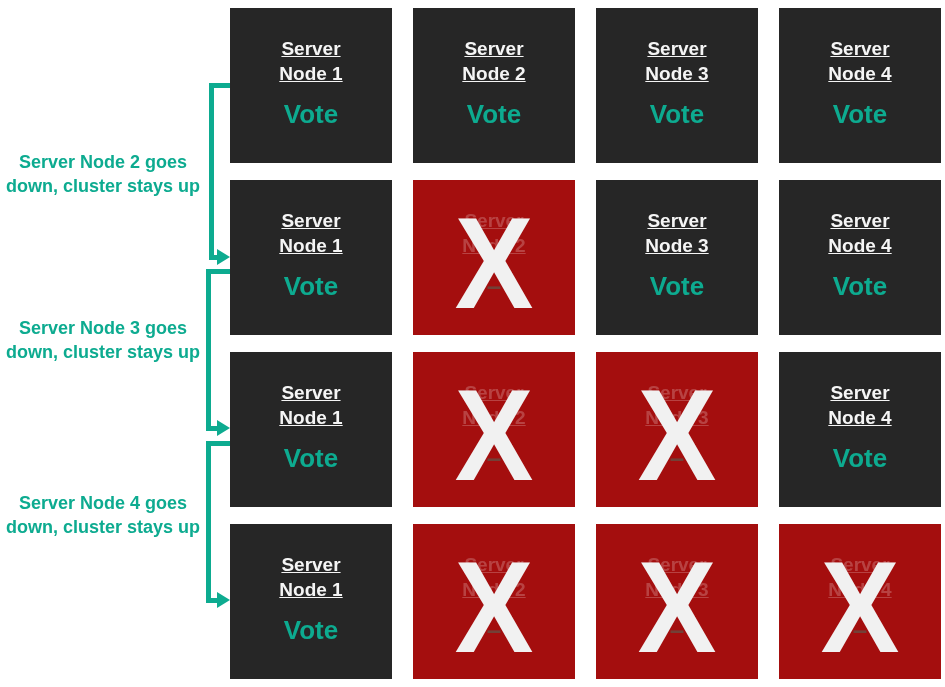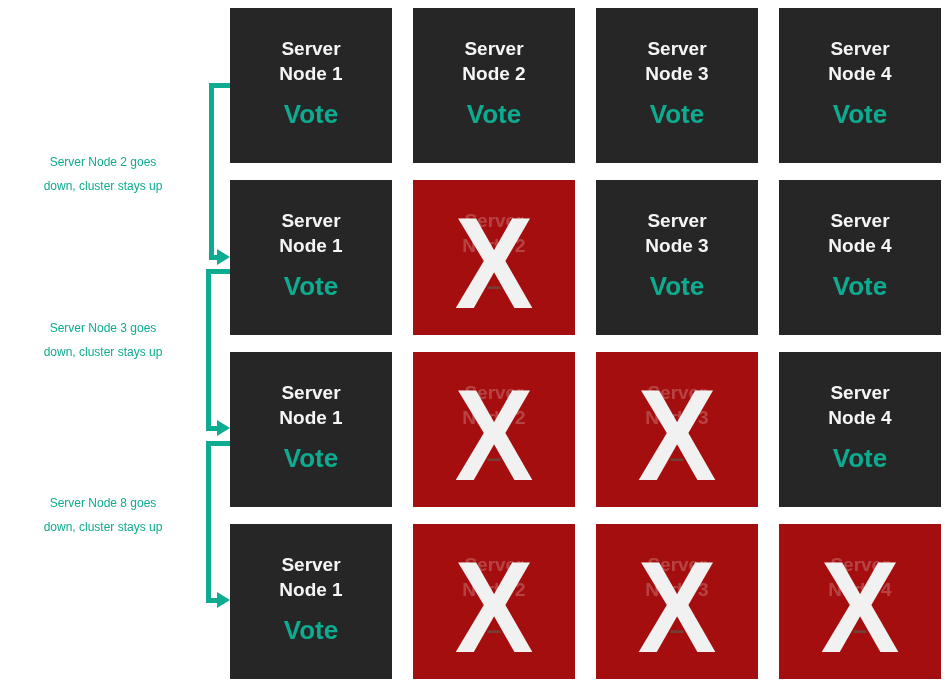--- a/index.html
+++ b/index.html
@@ -20,21 +20,21 @@
   .grid{
     position:absolute;left:230px;top:8px;
     display:grid;grid-template-columns:repeat(4,162px);
     grid-auto-rows:155px;gap:17px 21px;
   }
   .box{
     position:relative;background:var(--node-up-bg);
     display:flex;flex-direction:column;align-items:center;
     padding-top:28px;box-sizing:border-box;text-align:center;
   }
-  .box-title{font-size:19px;font-weight:bold;line-height:25px;color:var(--node-text);}
+  .box-title{font-size:19px;font-weight:bold;line-height:25px;color:var(--node-text);text-decoration:underline;}
   .vote{margin-top:17px;font-size:26px;font-weight:bold;color:var(--accent-teal);line-height:22px;}
   .box.down{background:var(--node-down-bg);}
   .box.down .box-title{color:rgba(255,255,255,0.22);}
   .box.down .vote{color:rgba(13,171,144,0.32);}
   .x-mark{
     position:absolute;left:0;top:0;right:0;bottom:0;
     display:flex;align-items:center;justify-content:center;
     font-size:124px;font-weight:bold;line-height:1;color:var(--x-color);
     padding-top:10px;transform:scale(0.95,1.05);
   }
@@ -43,38 +43,38 @@
   .seg{position:absolute;background:var(--accent-teal);}
   .head{
     position:absolute;width:0;height:0;
     border-top:8px solid transparent;border-bottom:8px solid transparent;
     border-left:13px solid var(--accent-teal);
   }
 
   
   .note{
     position:absolute;left:0;width:206px;text-align:center;
-    color:var(--accent-teal);font-size:12px;font-weight:normal;line-height:24px;
+    color:var(--accent-teal);font-size:18px;font-weight:bold;line-height:24px;
   }
 </style>
 </head>
 <body>
 
 <div class="canvas">
 
   <div class="note" style="top:150px">
     <div>Server Node 2 goes</div>
     <div>down, cluster stays up</div>
   </div>
   <div class="note" style="top:316px">
     <div>Server Node 3 goes</div>
     <div>down, cluster stays up</div>
   </div>
   <div class="note" style="top:491px">
-    <div>Server Node 8 goes</div>
+    <div>Server Node 4 goes</div>
     <div>down, cluster stays up</div>
   </div>
 
   <div>
     <div class="seg" style="left:209px;top:83px;width:21px;height:5px"></div>
     <div class="seg" style="left:209px;top:83px;width:5px;height:177px"></div>
     <div class="seg" style="left:209px;top:255px;width:10px;height:5px"></div>
     <div class="head" style="left:217px;top:249px"></div>
   </div>
 

